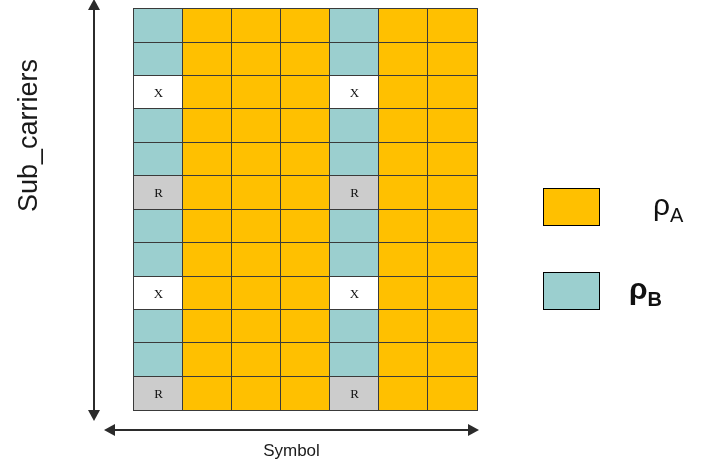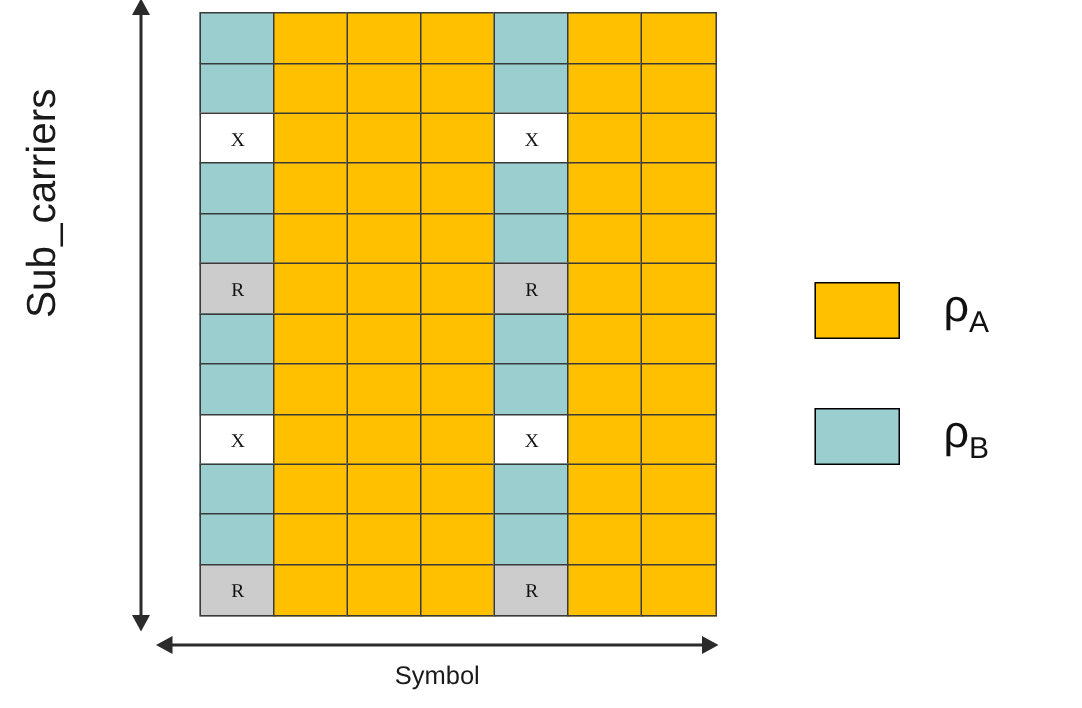--- a/index.html
+++ b/index.html
@@ -143,22 +143,22 @@
     position: absolute;
     left: 543px;
     top: 188px;
   }
   .legend-row {
     position: absolute;
     left: 0;
     display: flex;
     align-items: center;
   }
-  .legend-row.r0 { top: 0px; }
-  .legend-row.r1 { top: 84px; }
+  .legend-row.r0 { top: 0px; gap: 24px; }
+  .legend-row.r1 { top: 84px; font-weight: bold; }
   .legend-swatch {
     width: 57px;
     height: 38px;
     border: 1.6px solid #000000;
     box-sizing: border-box;
   }
   .legend-swatch.rho-a { background: #FFC000; }
   .legend-swatch.rho-b { background: #9BCFCF; }
   .legend-label {
     margin-left: 29px;

